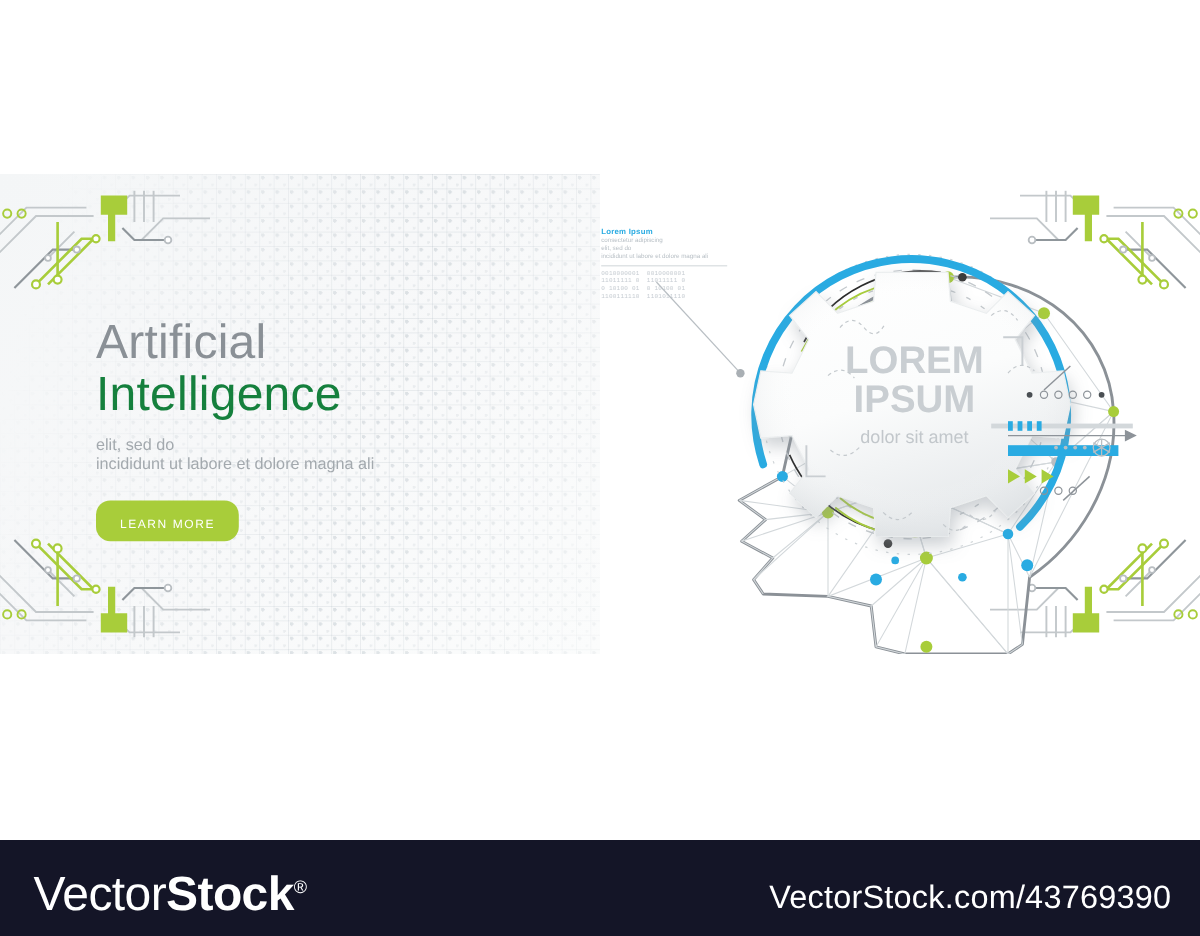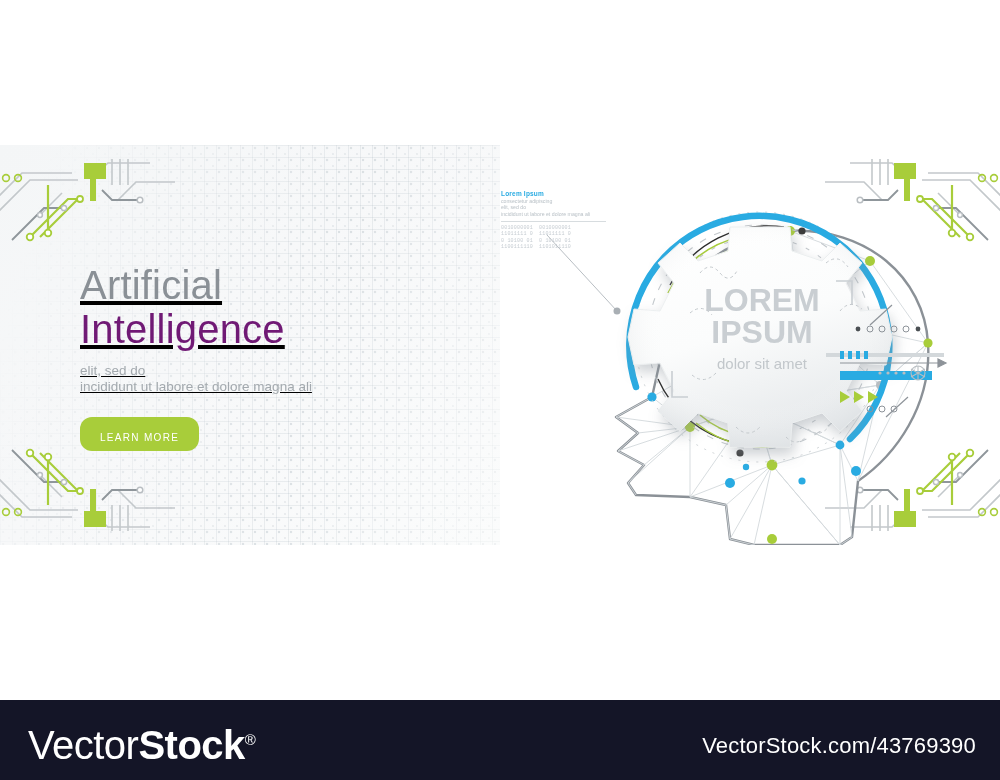--- a/index.html
+++ b/index.html
@@ -19,45 +19,45 @@
       radial-gradient(circle at 9px 9px, rgba(150,165,175,.17) 1.1px, transparent 1.3px);
     background-size:12px 12px,12px 12px;
     -webkit-mask-image:linear-gradient(105deg,rgba(0,0,0,0) 8%,rgba(0,0,0,.55) 34%,rgba(0,0,0,.95) 62%,rgba(0,0,0,.35) 96%);
             mask-image:linear-gradient(105deg,rgba(0,0,0,0) 8%,rgba(0,0,0,.55) 34%,rgba(0,0,0,.95) 62%,rgba(0,0,0,.35) 96%);}
   .halftone.sq{background-image:
       linear-gradient(rgba(140,155,168,.22) 1px, transparent 1px),
       linear-gradient(90deg, rgba(140,155,168,.22) 1px, transparent 1px);
     background-size:12px 12px,12px 12px;opacity:.75;}
 
   
-  #copy{position:absolute;left:80px;top:118px;width:400px;text-decoration:underline;}
+  #copy{position:absolute;left:80px;top:118px;width:400px;}
   .h-line{font-size:40px;line-height:44px;font-weight:400;letter-spacing:.2px;}
   .h-1{color:#8a9096;}
-  .h-2{color:#701a75;}
+  .h-2{color:#15803d;}
   #sub{margin-top:12px;color:#a3a9ae;font-size:13.5px;line-height:16px;font-weight:400;}
   #cta{display:inline-block;margin-top:22px;background:#a8cd3a;color:#ffffff;border:0;
     border-radius:12px;padding:15px 20px 8px;font-size:10px;letter-spacing:1.3px;cursor:pointer;
     font-family:"Liberation Sans",sans-serif;}
 
   
   #callout{position:absolute;left:501px;top:45px;width:105px;}
   #callout .c-title{color:#29abe2;font-size:6.5px;font-weight:bold;letter-spacing:.2px;}
   #callout .c-body{color:#b9c0c6;font-size:5.2px;line-height:6.4px;margin-top:1px;}
   #callout .c-rule{height:1px;background:#d7dcdf;margin:4px 0 3px;}
   #callout .c-bin{color:#c6ccd2;font-size:5px;line-height:6.2px;letter-spacing:.2px;
     font-family:"Liberation Mono",monospace;display:flex;gap:6px;}
   #callout .c-bin div{white-space:pre;}
 
   
   #footer{position:absolute;left:0;top:700px;width:1000px;height:96px;background:#141527;}
   #logo{position:absolute;left:28px;top:20px;color:#fff;font-size:40px;line-height:40px;letter-spacing:-.5px;}
   #logo .lt{font-weight:300;}
   #logo .bd{font-weight:700;}
   #logo .reg{font-size:15px;vertical-align:super;font-weight:400;}
-  #url{position:absolute;right:24px;top:33px;color:#fff;font-size:22px;letter-spacing:.2px;font-weight:400;}
+  #url{position:absolute;right:24px;top:33px;color:#fff;font-size:27px;letter-spacing:.2px;font-weight:400;}
   svg{display:block;}
   .abs{position:absolute;}
 </style>
 </head>
 <body>
 
 <div id="stage">
 
   <div id="banner">
 

